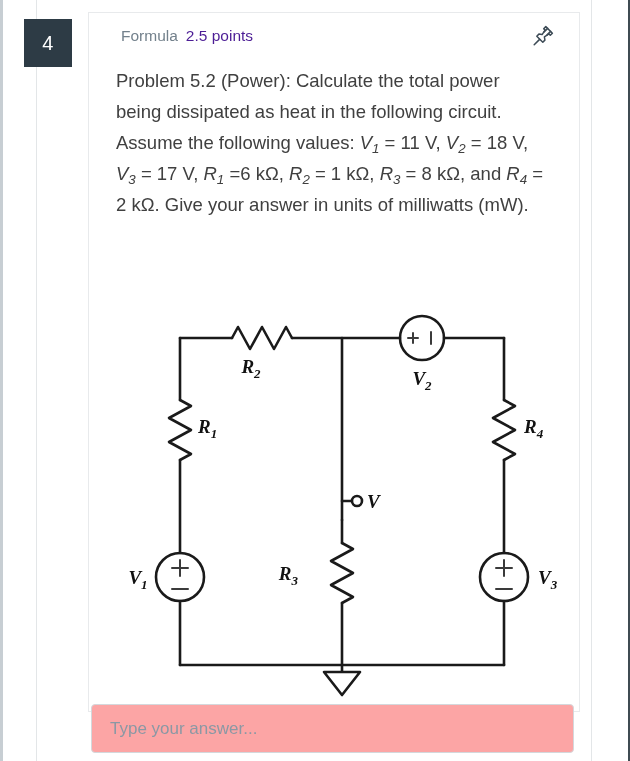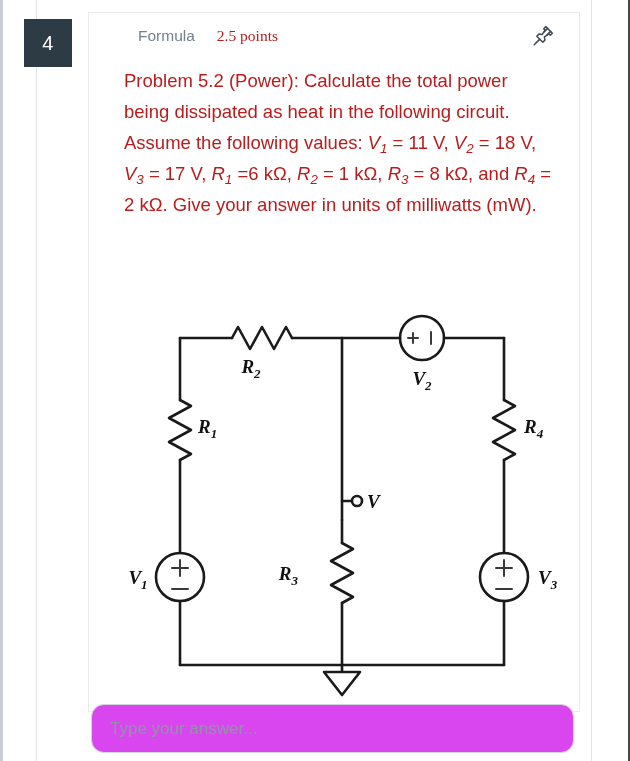--- a/index.html
+++ b/index.html
@@ -80,51 +80,50 @@
     position: absolute;
     left: 88px;
     top: 13px;
     width: 492px;
     height: 46px;
     display: flex;
     align-items: center;
     z-index: 2;
   }
   #question-type {
-    margin-left: 50px;
+    margin-left: 33px;
     font-size: 15.5px;
     color: #73818c;
     text-align: center;
   }
   #question-points {
-    margin-left: 22px;
+    margin-left: 8px;
     font-size: 15.5px;
-    color: #b91c1c;
-    font-family: Liberation Serif, serif;
+    color: #4c1d95;
   }
   #pin-button {
     margin-left: auto;
     margin-right: 24px;
     width: 26px;
     height: 26px;
     display: flex;
     align-items: center;
     justify-content: center;
     color: #3d4b56;
   }
 
   
   #question-text {
     position: absolute;
-    left: 124px;
+    left: 116px;
     top: 65px;
     width: 430px;
     font-size: 18.5px;
     line-height: 31px;
-    color: #b91c1c;
+    color: #404040;
   }
   #question-text .var {
     font-style: italic;
   }
   #question-text sub {
     font-size: 0.72em;
     font-style: italic;
     vertical-align: -0.28em;
     line-height: 0;
   }
@@ -143,22 +142,22 @@
 
   
   #answer-input {
     position: absolute;
     left: 91px;
     top: 704px;
     width: 483px;
     height: 49px;
     box-sizing: border-box;
     border: 1px solid #d4d8dc;
-    border-radius: 13px;
-    background: #d946ef;
+    border-radius: 4px;
+    background: #fca5a5;
     padding: 0 18px;
     font-family: "Liberation Sans", sans-serif;
     font-size: 17px;
     color: #2e3b45;
     outline: none;
   }
   #answer-input::placeholder {
     color: #8b98a4;
   }
 </style>

